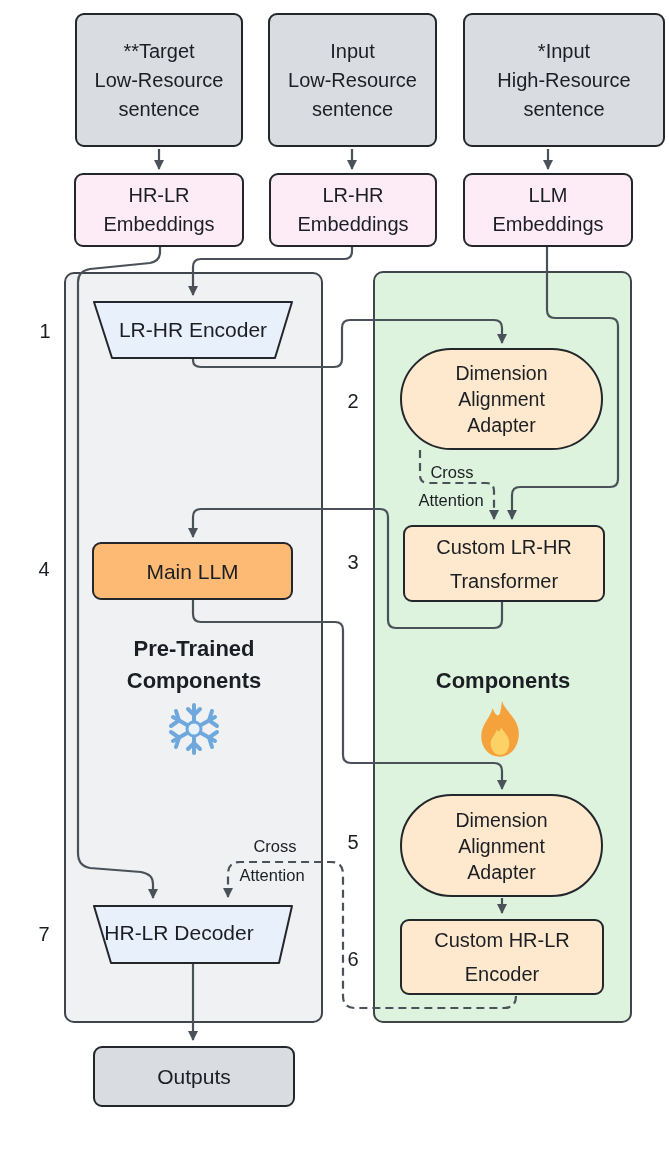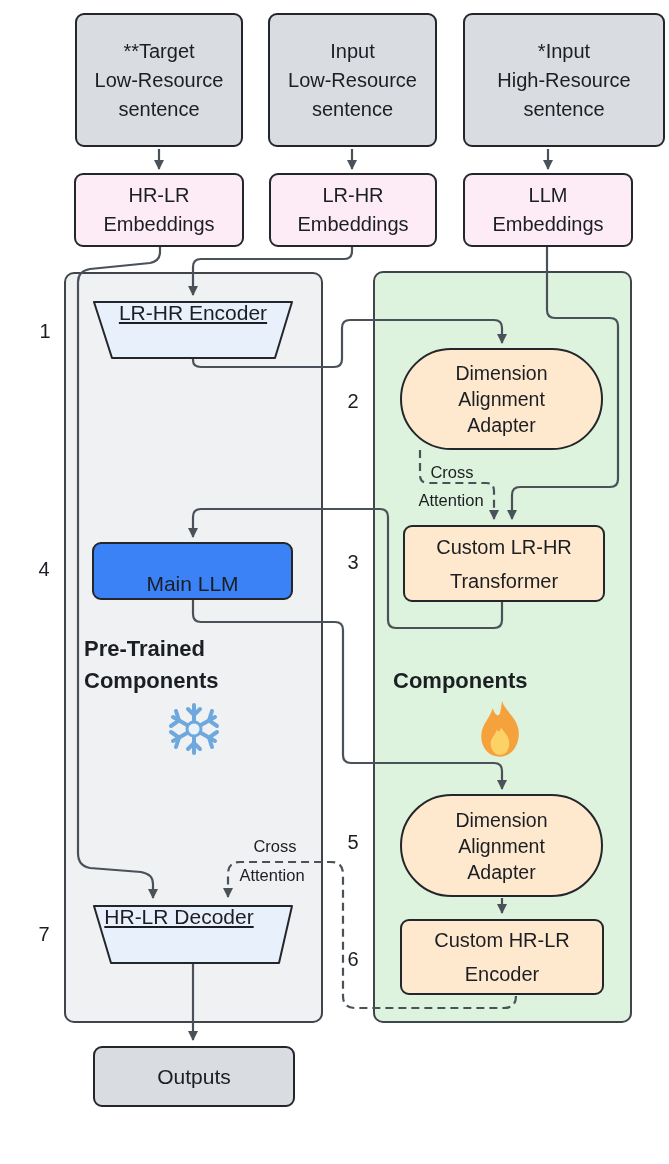--- a/index.html
+++ b/index.html
@@ -23,39 +23,39 @@
     font-size:20px;line-height:29px;
   }
   .sentence{background:#d9dce1;top:13px;height:134px;}
   .sentence.s1{left:75px;width:168px;}
   .sentence.s2{left:268px;width:169px;}
   .sentence.s3{left:463px;width:202px;}
   .embed{background:#fdebf5;top:173px;height:74px;}
   .embed.e1{left:74px;width:170px;}
   .embed.e2{left:269px;width:168px;}
   .embed.e3{left:463px;width:170px;}
-  .frozenbox{background:#3b82f6;justify-content:flex-end;}
+  .frozenbox{background:#fdba74;}
   .mainllm{left:92px;top:542px;width:201px;height:58px;font-size:21px;}
   .adapter{background:#ffe9ce;border-radius:52px;font-size:19.5px;line-height:26px;}
   .adapter.a2{left:400px;top:348px;width:203px;height:102px;}
   .adapter.a5{left:400px;top:794px;width:203px;height:103px;}
   .orangebox{background:#ffe9ce;font-size:20px;line-height:28px;gap:6px;}
   .transformer{left:403px;top:525px;width:202px;height:77px;}
   .encoder6{left:400px;top:919px;width:204px;height:76px;}
   .outputs{left:93px;top:1046px;width:202px;height:61px;background:#d9dce1;font-size:21px;}
   
   .traplabel{
-    display:flex;justify-content:center;text-align:center;
-    z-index:2;font-size:21px;text-decoration:underline;
+    display:flex;align-items:center;justify-content:center;text-align:center;
+    z-index:2;font-size:21px;
   }
   .traplabel.enc1{left:93px;top:301px;width:200px;height:58px;}
   .traplabel.dec7{left:79px;top:905px;width:200px;height:55px;}
   
   .header{
-    z-index:2;width:220px;font-weight:bold;font-size:22px;line-height:30px;
+    z-index:2;width:220px;text-align:center;font-weight:bold;font-size:22px;line-height:30px;
   }
   .header.l1{top:634px;}
   .header.l2{top:666px;}
   .header.left{left:84px;}
   .header.right{left:393px;}
   
   .step{
     z-index:2;width:34px;height:26px;text-align:center;font-size:20px;line-height:26px;
   }
   

